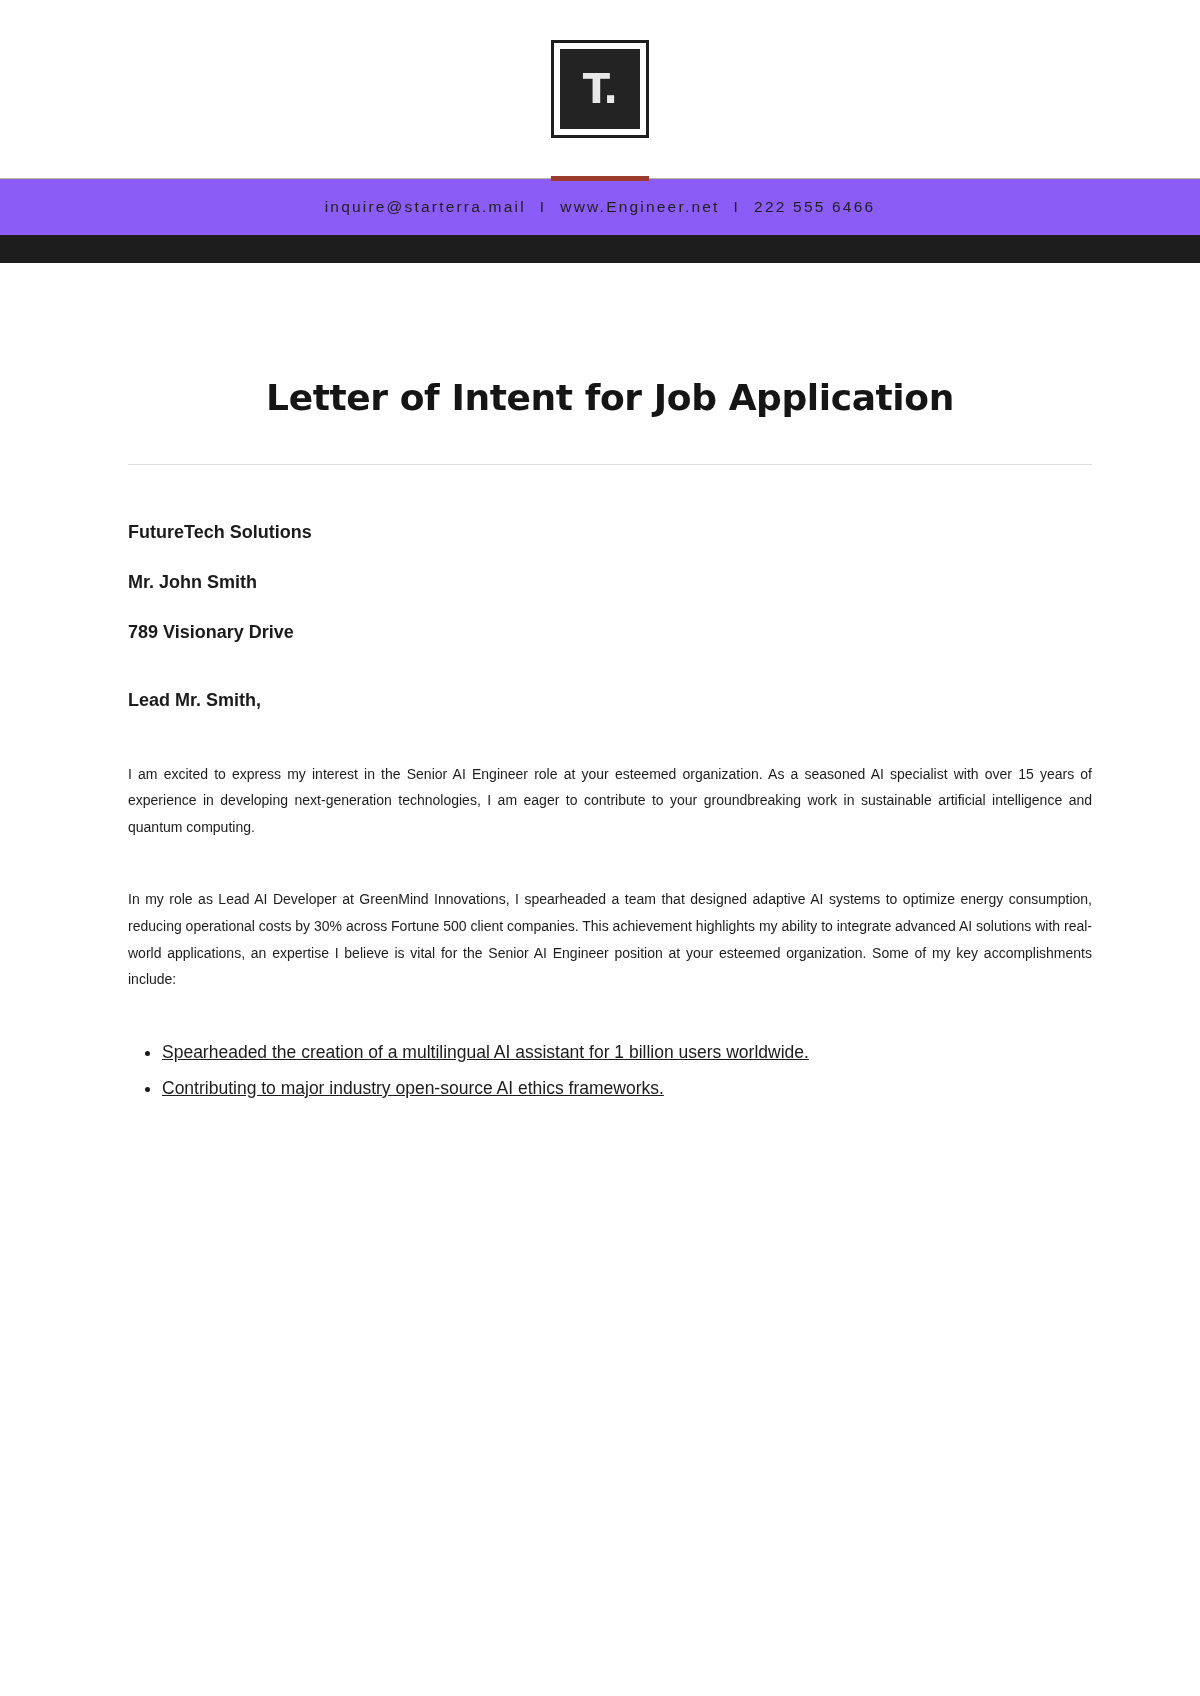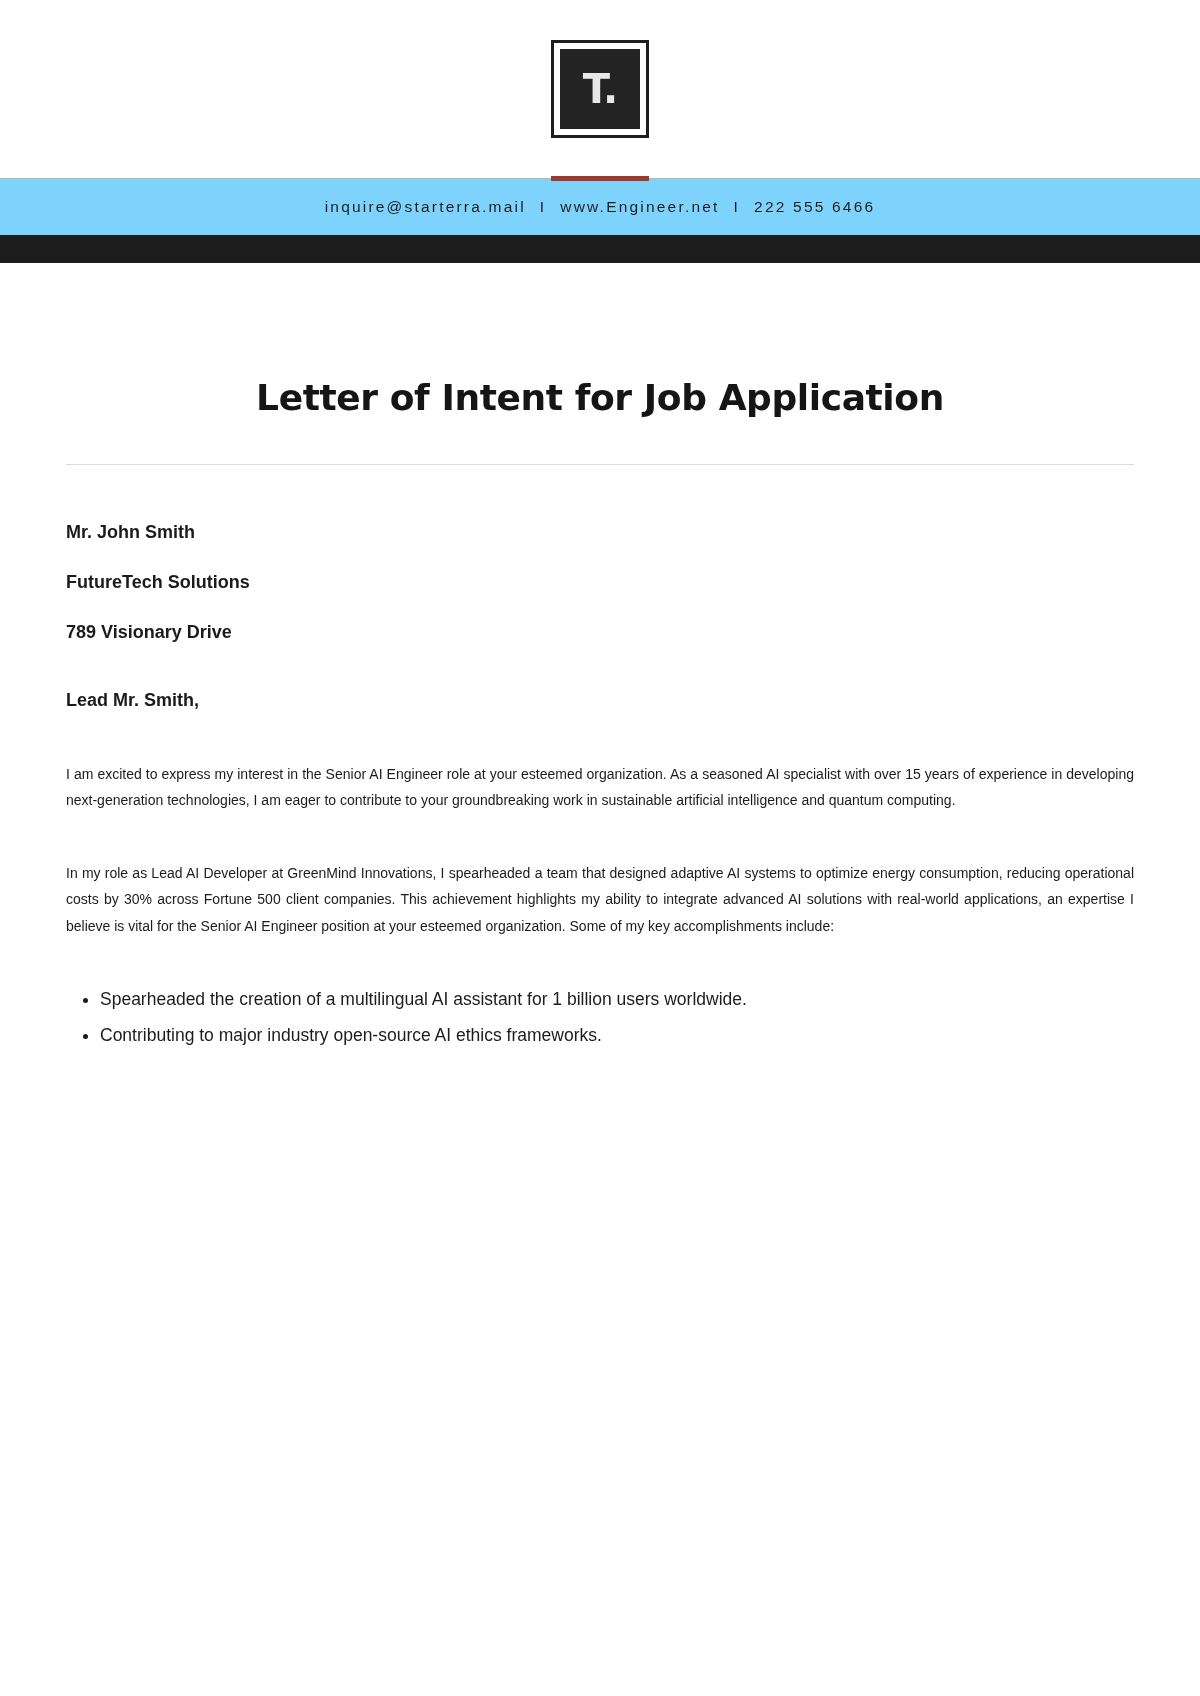--- a/index.html
+++ b/index.html
@@ -54,21 +54,21 @@
     position: absolute;
     top: -2px;
     left: 50%;
     transform: translateX(-50%);
     width: 98px;
     height: 5px;
     background: #9c3a2e;
     z-index: 3;
   }
   .contact-band {
-    background: #7dd3fc;
+    background: #8b5cf6;
     border-top: 1px solid #b9bf95;
     height: 56px;
     display: flex;
     align-items: center;
     justify-content: center;
     position: relative;
   }
   .contact-band .items {
     display: flex;
     align-items: center;
@@ -81,22 +81,23 @@
     padding: 0 14px;
     color: #1f1f1f;
   }
   .black-bar {
     height: 28px;
     background: #1d1d1d;
   }
 
   
   .content {
-    padding: 0 66px;
+    padding: 0 108px;
     box-sizing: border-box;
+    margin-left: 20px;
   }
   .doc-title {
     font-family: "DejaVu Sans", sans-serif;
     font-size: 36px;
     font-weight: 700;
     letter-spacing: -0.4px;
     text-align: center;
     color: #151515;
     margin: 114px 0 0 0;
   }
@@ -133,20 +134,21 @@
     font-size: 14px;
     line-height: 1.9;
     color: #1c1c1c;
   }
   .bullets {
     margin: 42px 0 0 0;
     padding-left: 34px;
     font-size: 17.5px;
     line-height: 1.95;
     color: #1c1c1c;
+    text-decoration: underline;
   }
   .bullets li {
     margin-bottom: 2px;
   }
 </style>
 </head>
 <body>
 
 <div class="logo-area">
   <div class="logo-box">
@@ -172,22 +174,22 @@
 
 <div class="content">
 
   <h1 class="doc-title">Letter of Intent for Job Application</h1>
   <hr class="title-rule">
 
   <div class="letter">
 
 
     <div class="recipient">
+      <p>FutureTech Solutions</p>
       <p>Mr. John Smith</p>
-      <p>FutureTech Solutions</p>
       <p>789 Visionary Drive</p>
     </div>
 
     <p class="salutation">Lead Mr. Smith,</p>
 
     <p class="para">I am excited to express my interest in the Senior AI Engineer role at your esteemed organization. As a seasoned AI specialist with over 15 years of experience in developing next-generation technologies, I am eager to contribute to your groundbreaking work in sustainable artificial intelligence and quantum computing.</p>
     <p class="para">In my role as Lead AI Developer at GreenMind Innovations, I spearheaded a team that designed adaptive AI systems to optimize energy consumption, reducing operational costs by 30% across Fortune 500 client companies. This achievement highlights my ability to integrate advanced AI solutions with real-world applications, an expertise I believe is vital for the Senior AI Engineer position at your esteemed organization. Some of my key accomplishments include:</p>
 
     <ul class="bullets">
       <li>Spearheaded the creation of a multilingual AI assistant for 1 billion users worldwide.</li>

